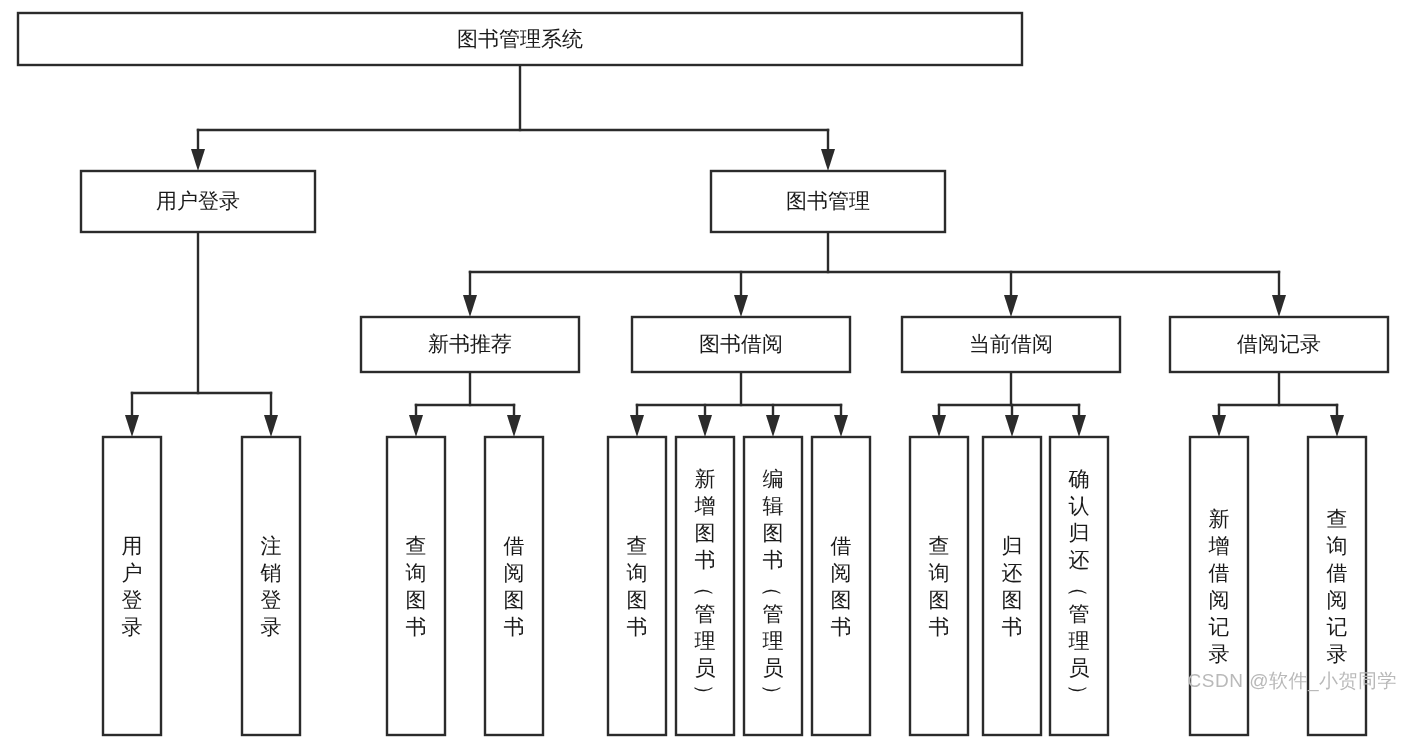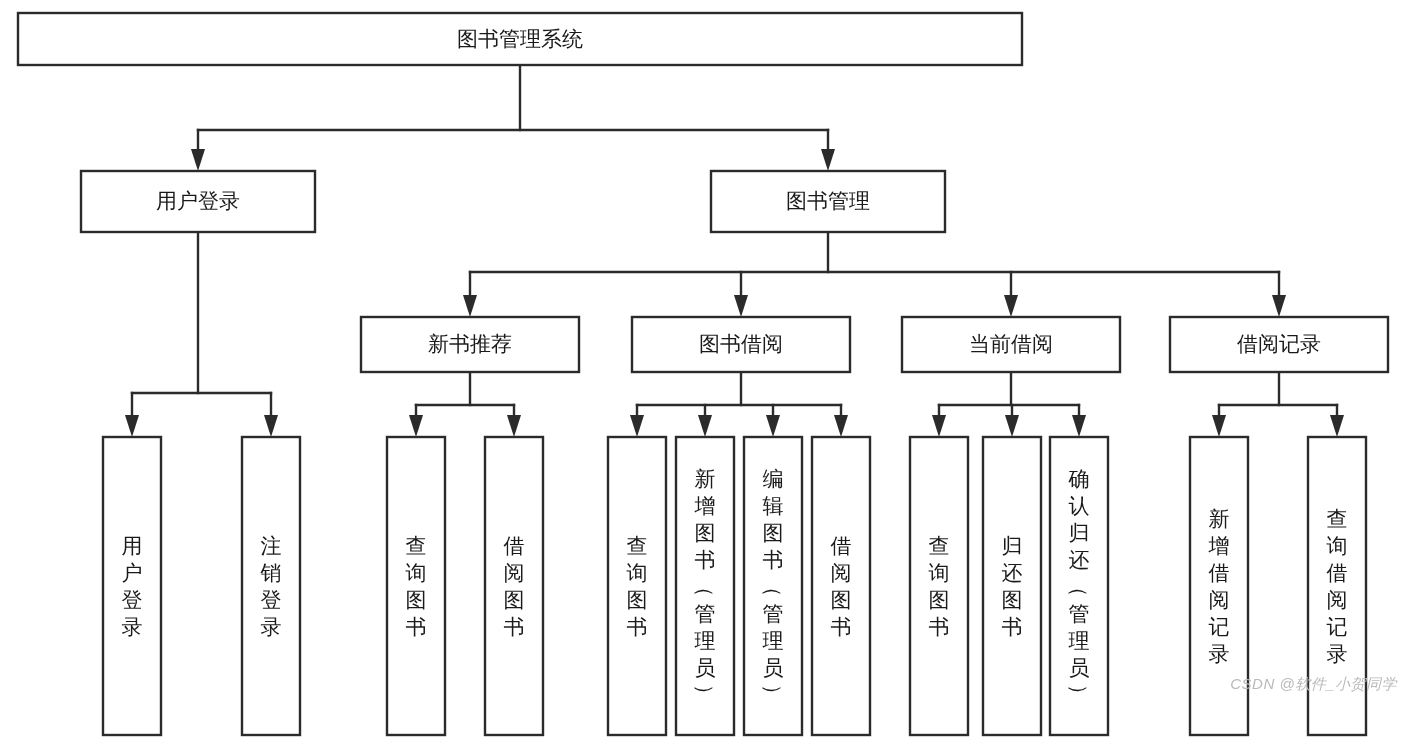--- a/index.html
+++ b/index.html
@@ -53,26 +53,25 @@
     font-family: "Liberation Sans", "DejaVu Sans", sans-serif;
     font-size: 21px;
     fill: #1a1a1a;
     text-anchor: middle;
   }
   .watermark {
     position: absolute;
     right: 8px;
     bottom: 4px;
     font-family: "Liberation Sans", "DejaVu Sans", sans-serif;
-    font-size: 15px;
+    font-size: 19px;
     color: #b9b9b9;
     letter-spacing: 0.5px;
     white-space: nowrap;
     pointer-events: none;
-    font-style: italic;
   }
 </style>
 </head>
 <body>
 
 <div id="diagram-root">
   <svg id="tree-svg" viewBox="0 0 1405 747">
     <g id="edge-layer">
         <g>
           <path d="M 520 65 L 520 130" class="connector"></path>

